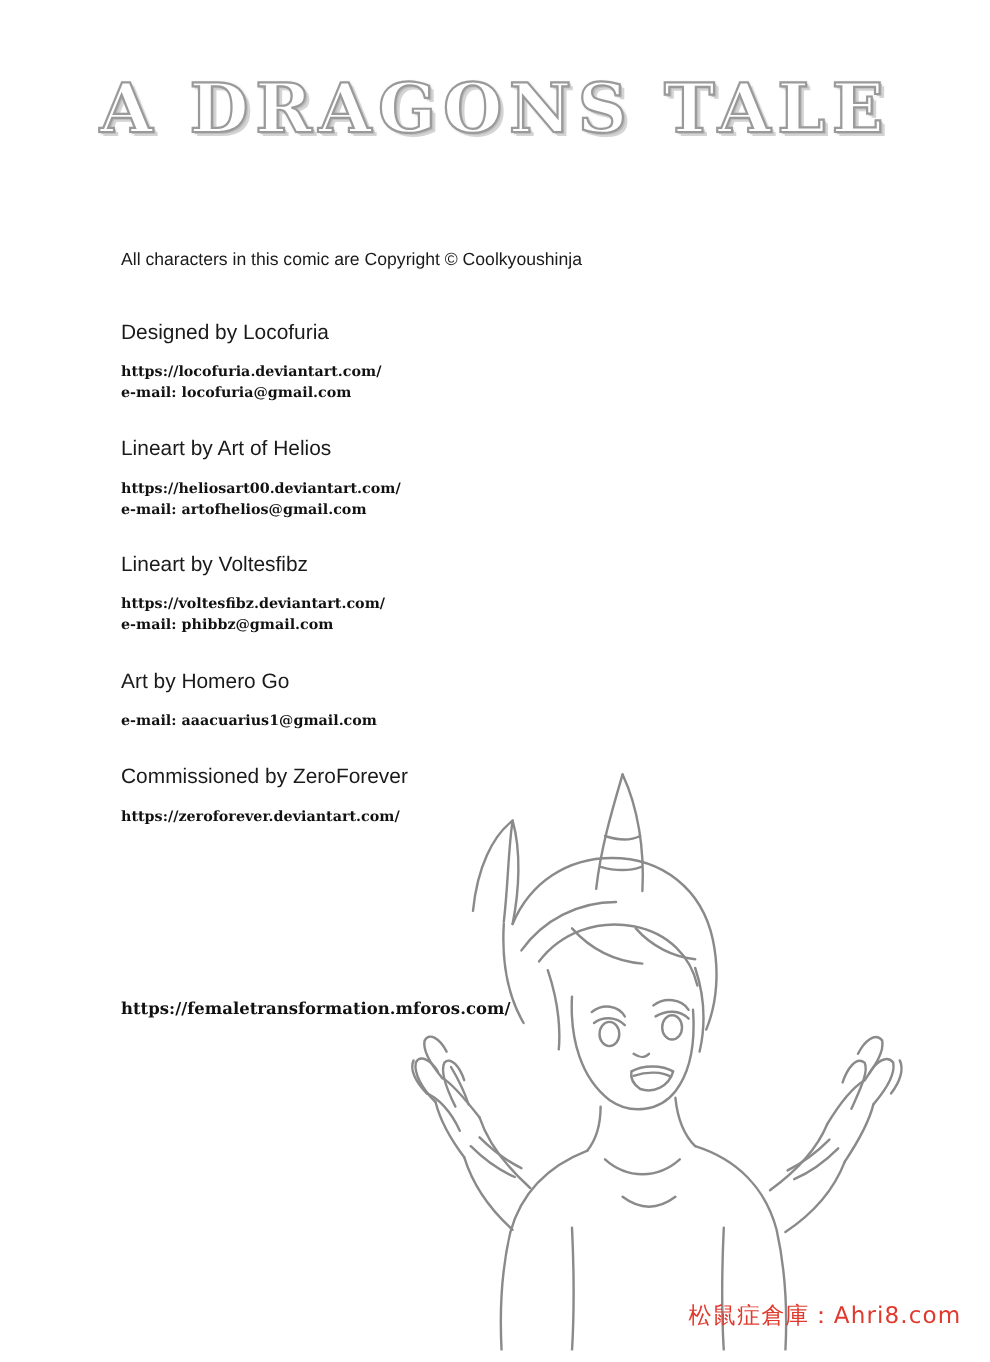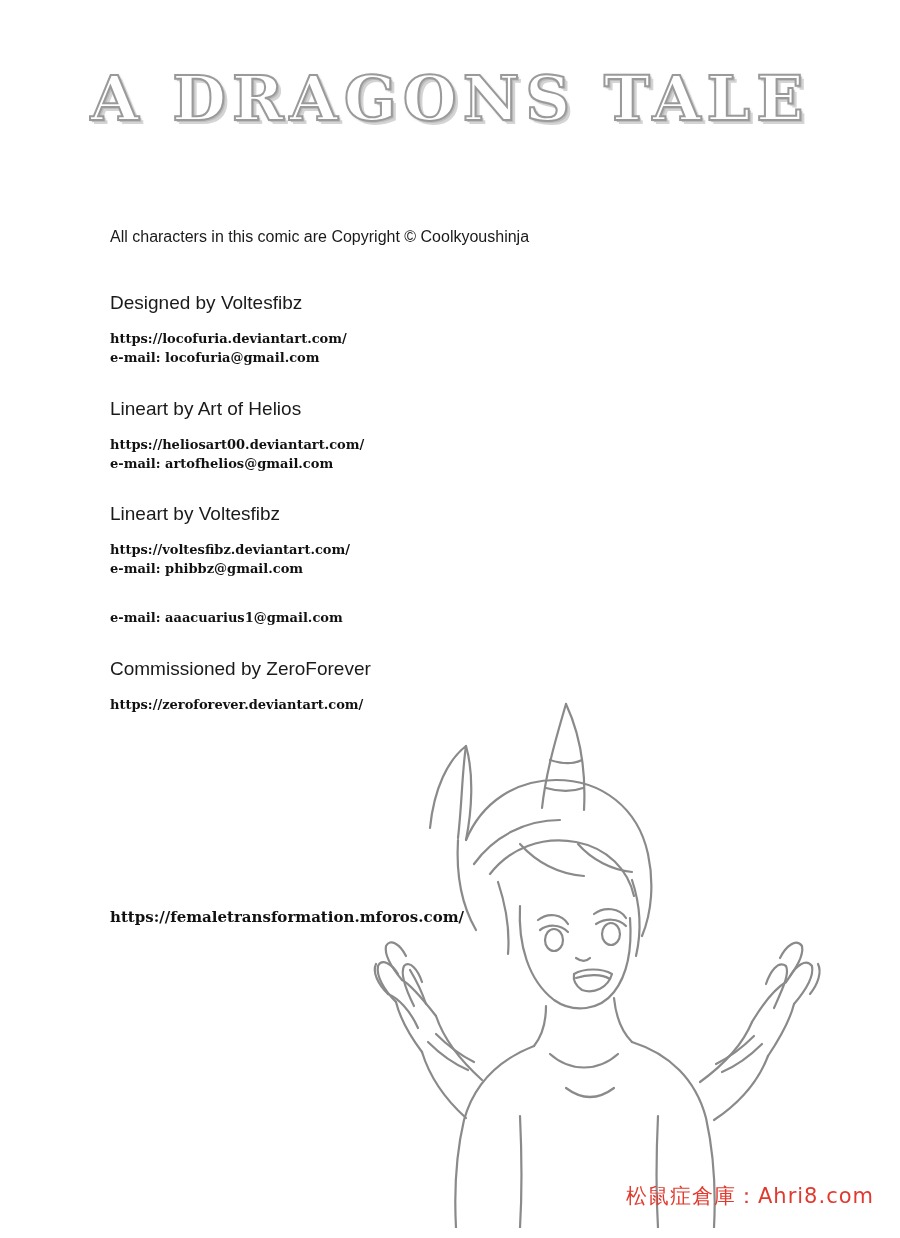--- a/index.html
+++ b/index.html
@@ -115,21 +115,21 @@
 
 <div class="page">
 
   <div class="title">A DRAGONS TALE</div>
 
   <div class="credits">
 
     <p class="copyright-line">All characters in this comic are Copyright © Coolkyoushinja</p>
 
     <div class="group">
-      <p class="role">Designed by Voltesfibz</p>
+      <p class="role">Designed by Locofuria</p>
       <div class="links">
         <a class="link-line" href="#">https://locofuria.deviantart.com/</a>
         <span class="link-line">e-mail: locofuria@gmail.com</span>
       </div>
     </div>
 
     <div class="group">
       <p class="role">Lineart by Art of Helios</p>
       <div class="links">
         <a class="link-line" href="#">https://heliosart00.deviantart.com/</a>
@@ -139,20 +139,21 @@
 
     <div class="group">
       <p class="role">Lineart by Voltesfibz</p>
       <div class="links">
         <a class="link-line" href="#">https://voltesfibz.deviantart.com/</a>
         <span class="link-line">e-mail: phibbz@gmail.com</span>
       </div>
     </div>
 
     <div class="group">
+      <p class="role">Art by Homero Go</p>
       <div class="links">
         <span class="link-line">e-mail: aaacuarius1@gmail.com</span>
       </div>
     </div>
 
     <div class="group">
       <p class="role">Commissioned by ZeroForever</p>
       <div class="links">
         <a class="link-line" href="#">https://zeroforever.deviantart.com/</a>
       </div>

